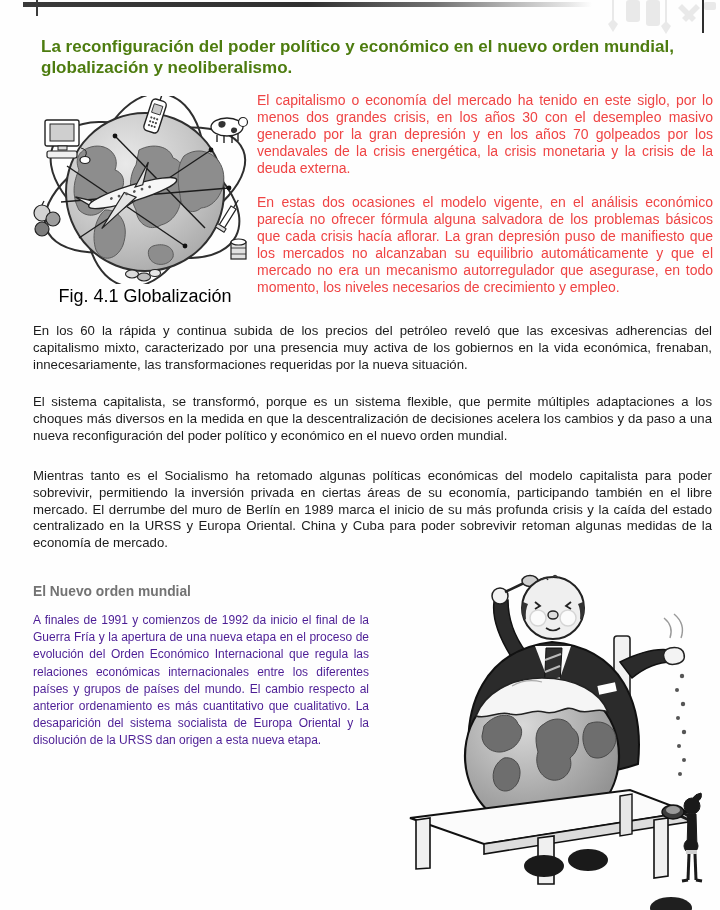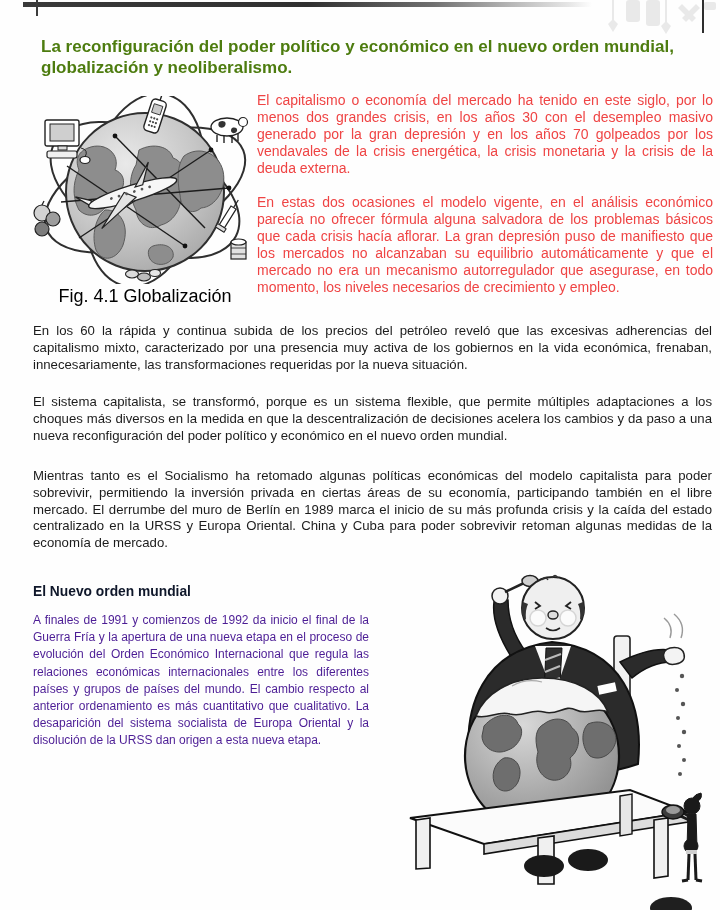--- a/index.html
+++ b/index.html
@@ -35,21 +35,21 @@
     font-size:14px;line-height:17px;text-align:justify;color:#ef4444;
   }
   .col-right p{margin:0 0 17px 0;}
   .para-full{
     position:absolute;left:33px;width:679px;
     font-size:13.2px;line-height:16.8px;text-align:justify;color:#1c1c1c;
   }
   .p3{top:323px;} .p4{top:394px;} .p5{top:468px;}
   .section-heading{
     position:absolute;left:33px;top:584px;
-    font-size:13.8px;font-weight:bold;color:#0f172a;
+    font-size:13.8px;font-weight:bold;color:#737373;
   }
   .col-left2{
     position:absolute;left:33px;top:612px;width:336px;
     font-size:12px;line-height:17.2px;text-align:justify;color:#4c1d95;
   }
   .fig1{position:absolute;left:33px;top:96px;width:224px;height:188px;}
   .fig1-caption{
     position:absolute;left:33px;top:286px;width:224px;
     text-align:center;font-size:18px;color:#000000;
   }

